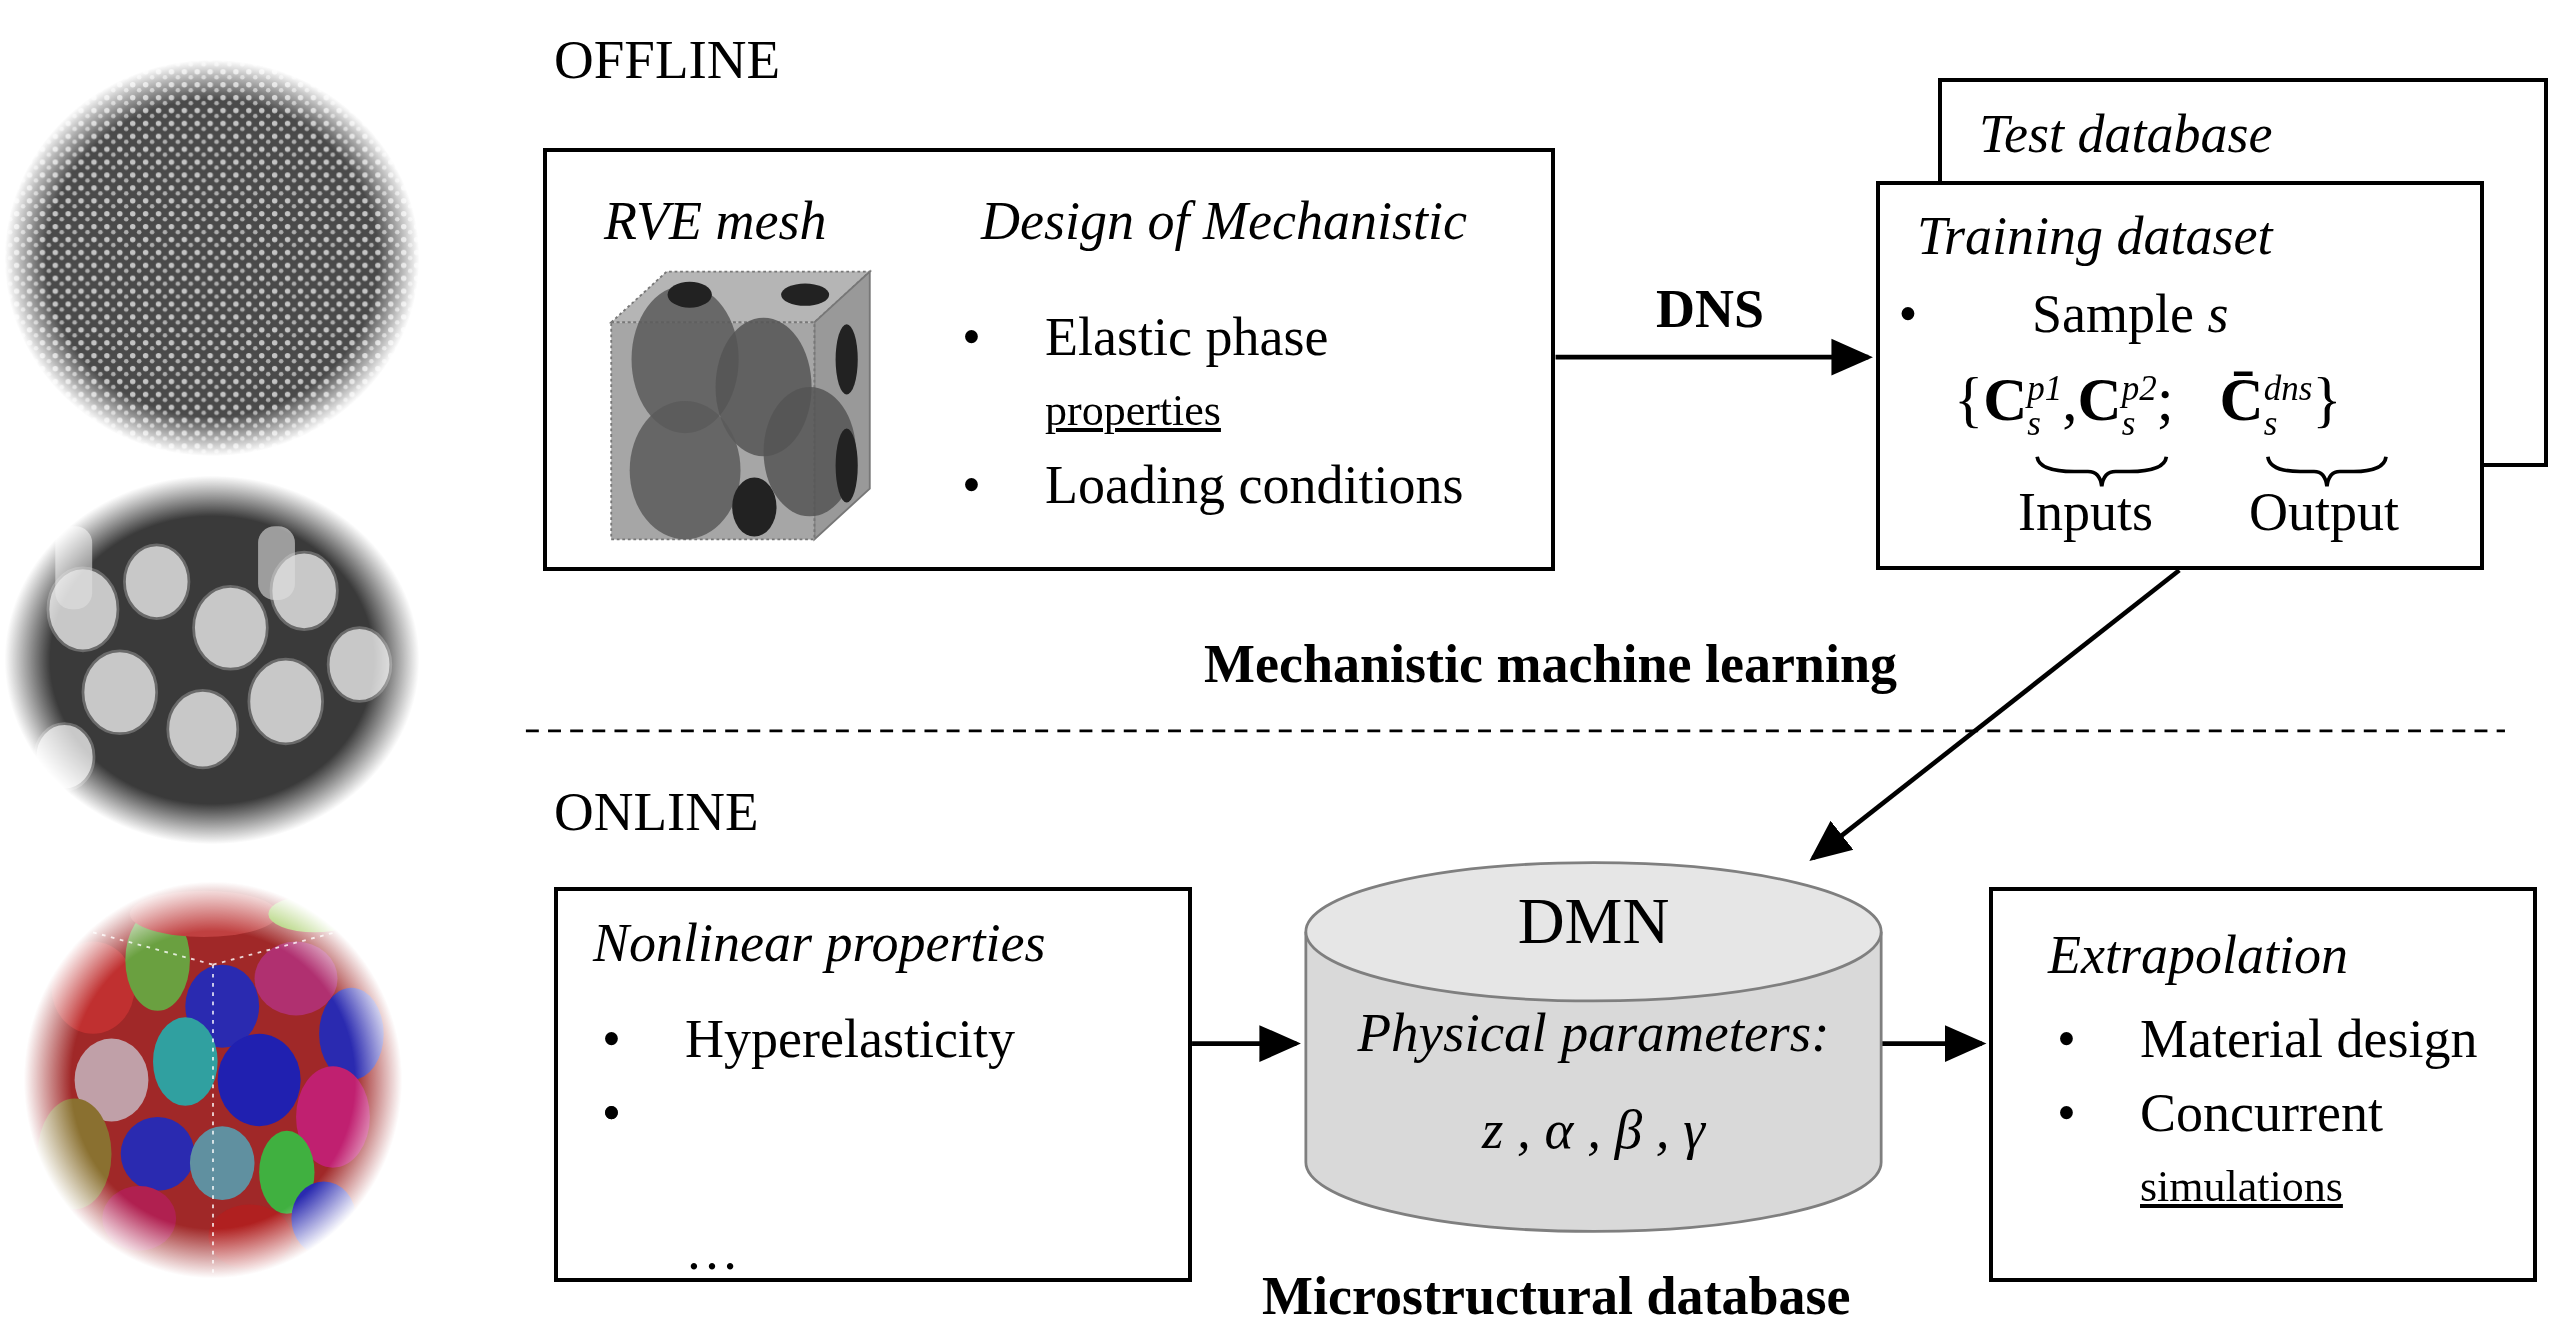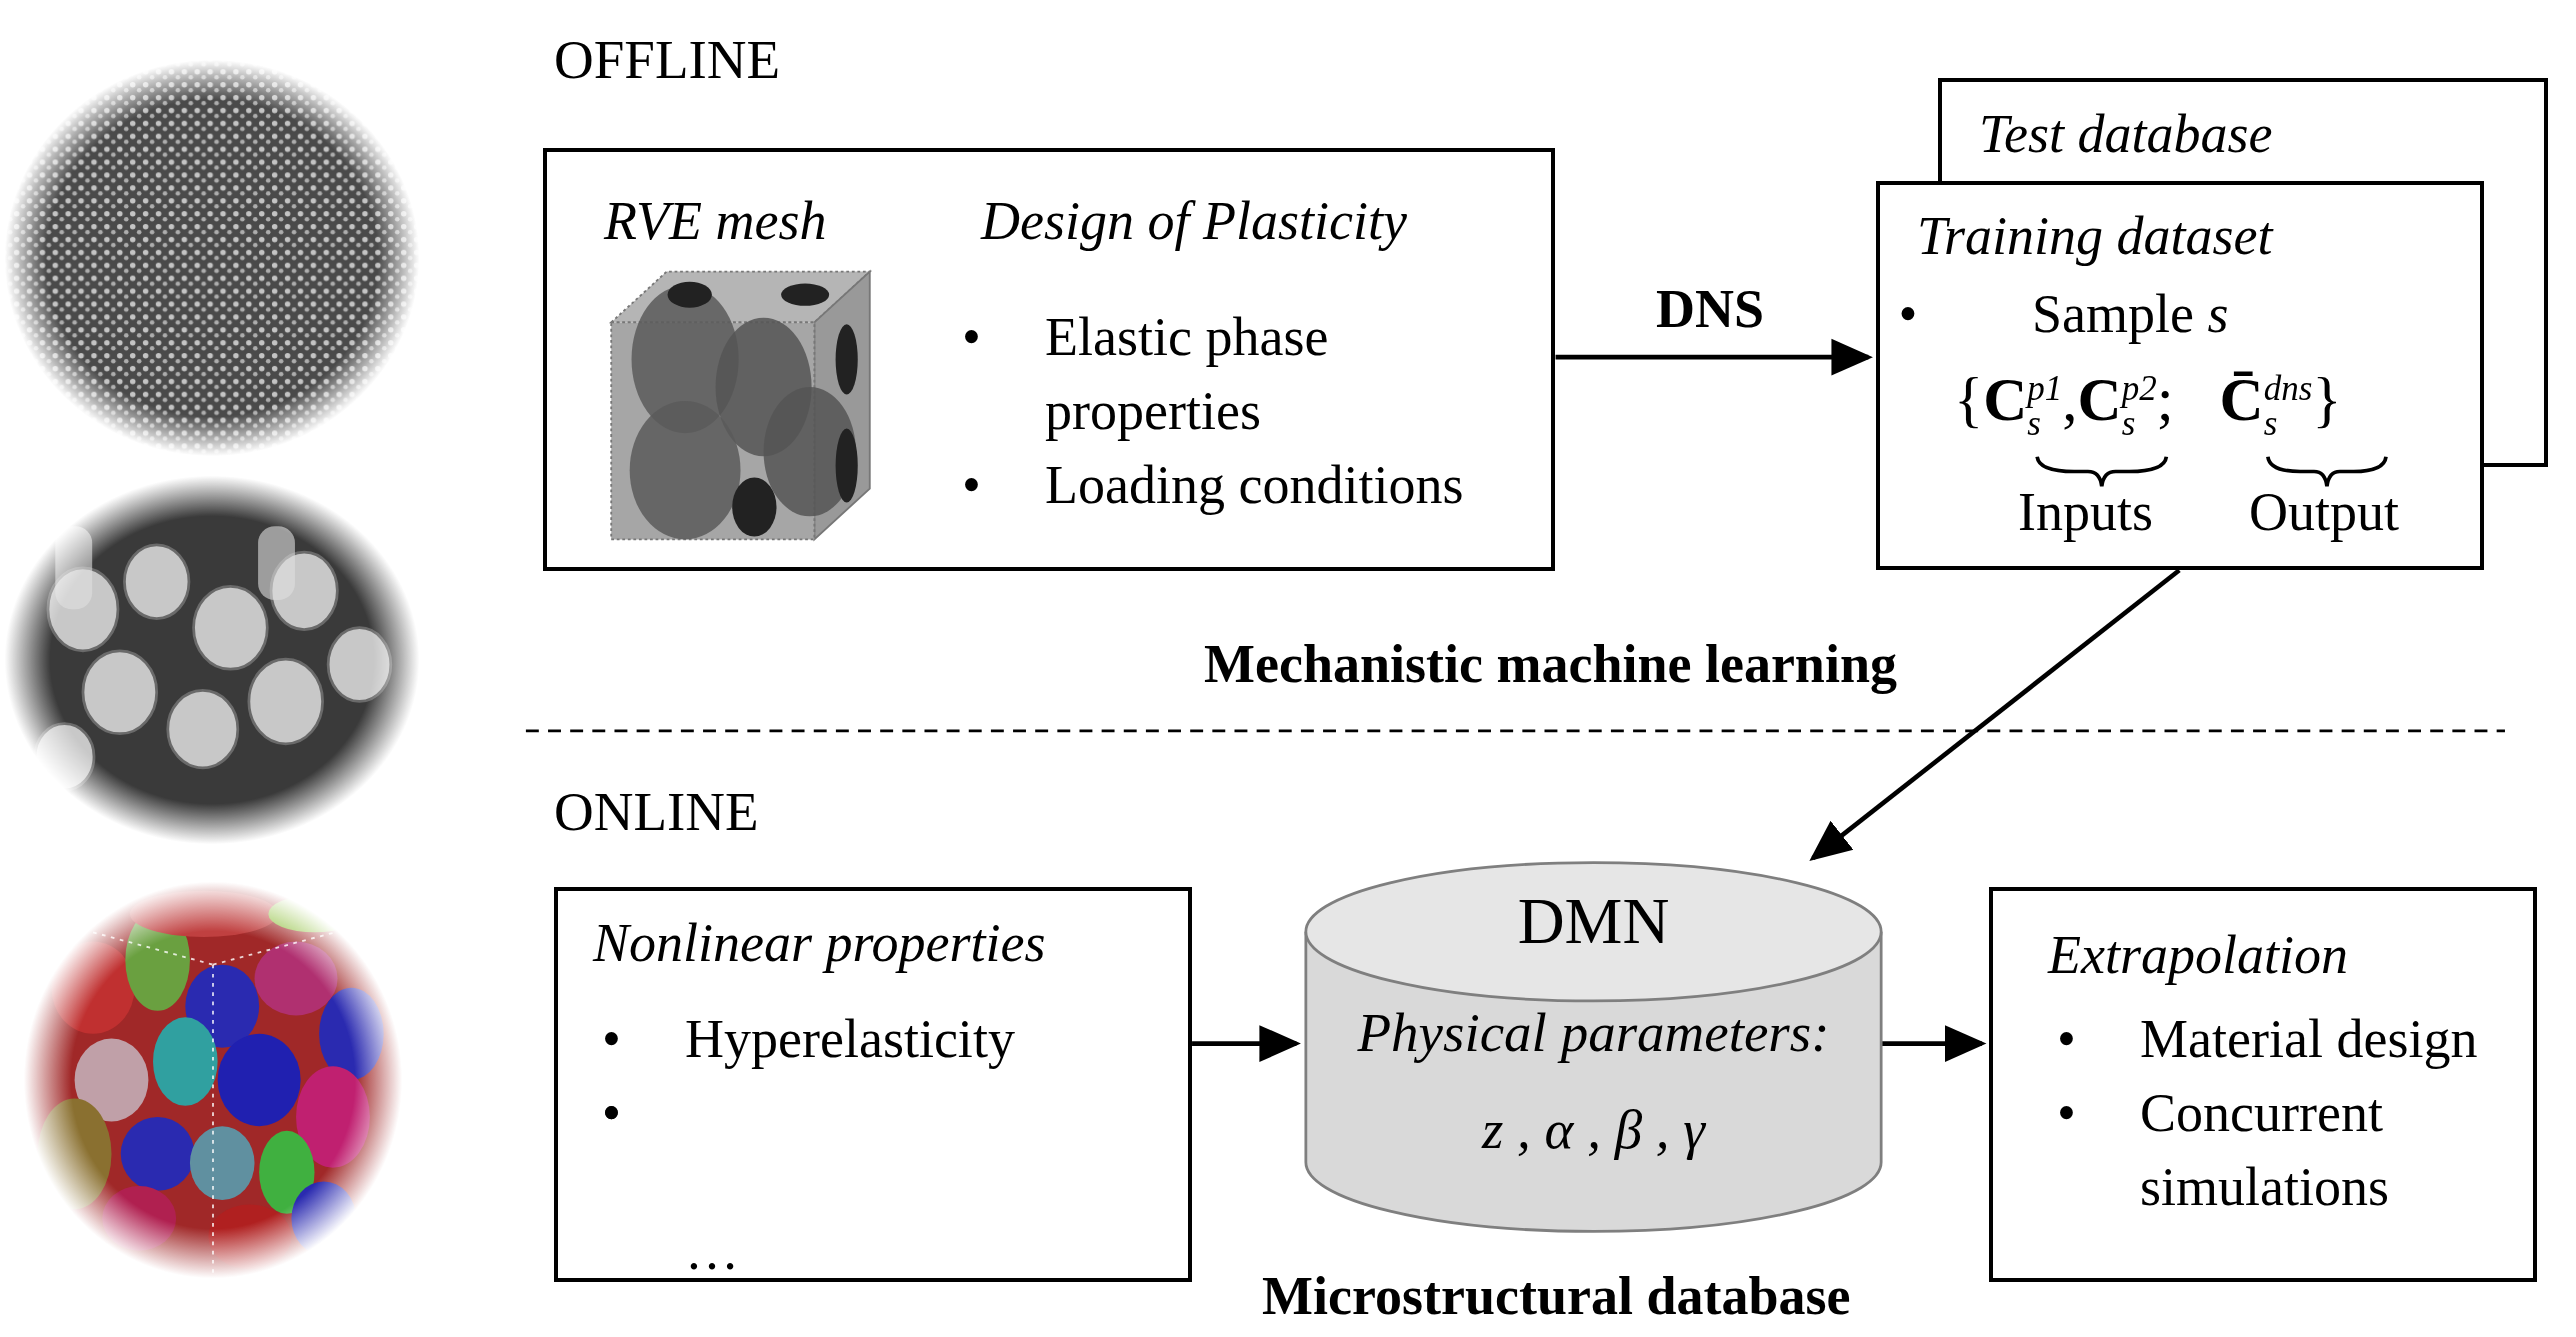--- a/index.html
+++ b/index.html
@@ -7,21 +7,21 @@
          font-family: "Liberation Serif", "DejaVu Serif", serif; color: #000; }
   .abs { position: absolute; }
   .box { position: absolute; border: 4.6px solid #000; background: #fff; box-sizing: border-box; }
   .label-section { font-size: 55px; }
   .italic { font-style: italic; }
   .bold { font-weight: bold; }
   .t56 { font-size: 54px; line-height: 1.2; }
   .bullet-list { list-style: none; margin: 0; padding: 0; }
   .bullet-list li { position: relative; padding-left: 92px; font-size: 54px; line-height: 74px; }
   .bullet-list li .dot { position: absolute; left: 0; top: 0; width: 37px; text-align: center; }
-  .cont { padding-left: 92px; font-size: 54px; line-height: 74px; }
+  .cont { padding-left: 92px; font-size: 44px; line-height: 74px; text-decoration: underline; }
 </style>
 </head>
 <body>
 
 <svg class="abs" style="left:0;top:0;" width="2576" height="1338" viewBox="0 0 2792 1450">
   <defs>
     <marker id="arrowhead" markerWidth="10" markerHeight="10" refX="8" refY="5" orient="auto" markerUnits="strokeWidth">
       <path d="M0,1 L9,5 L0,9 z" fill="#000"></path>
     </marker>
   </defs>
@@ -142,21 +142,21 @@
     <ellipse cx="90" cy="100" rx="58" ry="80" fill="#5a5a5a" opacity="0.85"></ellipse>
     <ellipse cx="175" cy="130" rx="52" ry="75" fill="#555" opacity="0.85"></ellipse>
     <ellipse cx="90" cy="220" rx="60" ry="75" fill="#5a5a5a" opacity="0.85"></ellipse>
     <ellipse cx="225" cy="200" rx="50" ry="70" fill="#555" opacity="0.85"></ellipse>
     <ellipse cx="95" cy="30" rx="24" ry="14" fill="#222"></ellipse>
     <ellipse cx="220" cy="30" rx="26" ry="12" fill="#222"></ellipse>
     <ellipse cx="265" cy="100" rx="12" ry="38" fill="#222"></ellipse>
     <ellipse cx="265" cy="215" rx="12" ry="40" fill="#222"></ellipse>
     <ellipse cx="165" cy="260" rx="24" ry="32" fill="#222"></ellipse>
   </svg>
-  <div class="abs italic t56" style="left:434px;top:37px;">Design of Plasticity</div>
+  <div class="abs italic t56" style="left:434px;top:37px;">Design of Mechanistic</div>
   <div class="abs" style="left:406px;top:148px;">
     <div>
       <ul class="bullet-list">
           <li><span class="dot">•</span><span>Elastic phase</span></li>
         </ul>
       <div class="cont">properties</div>
     </div>
     <div>
       <ul class="bullet-list">
           <li><span class="dot">•</span><span>Loading conditions</span></li>

